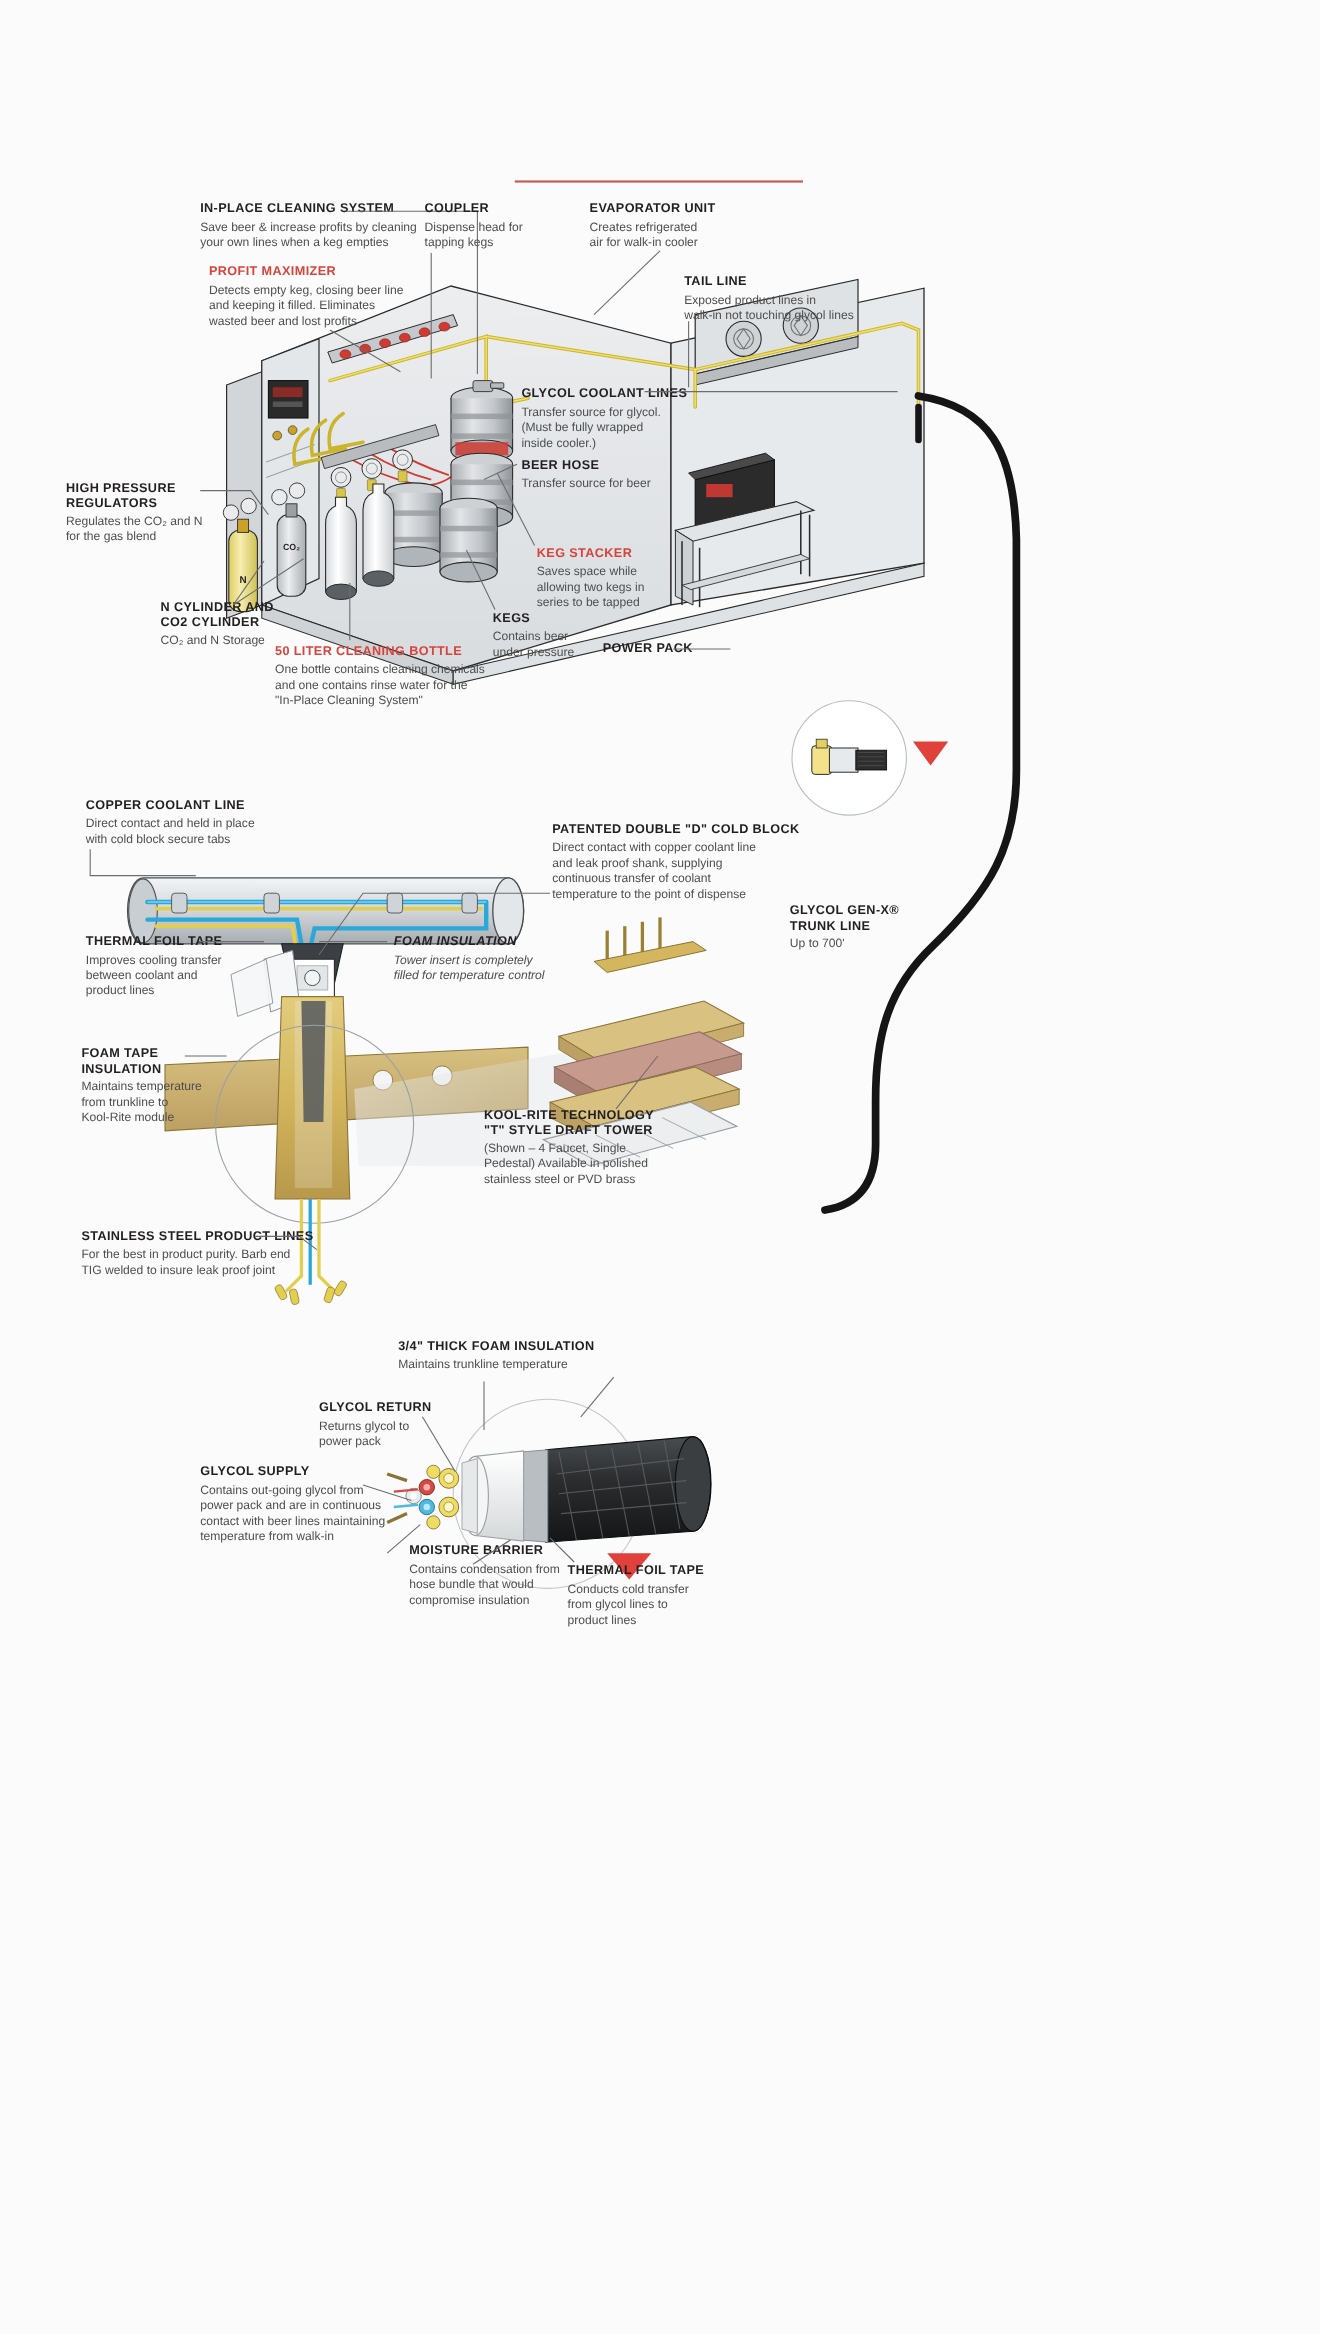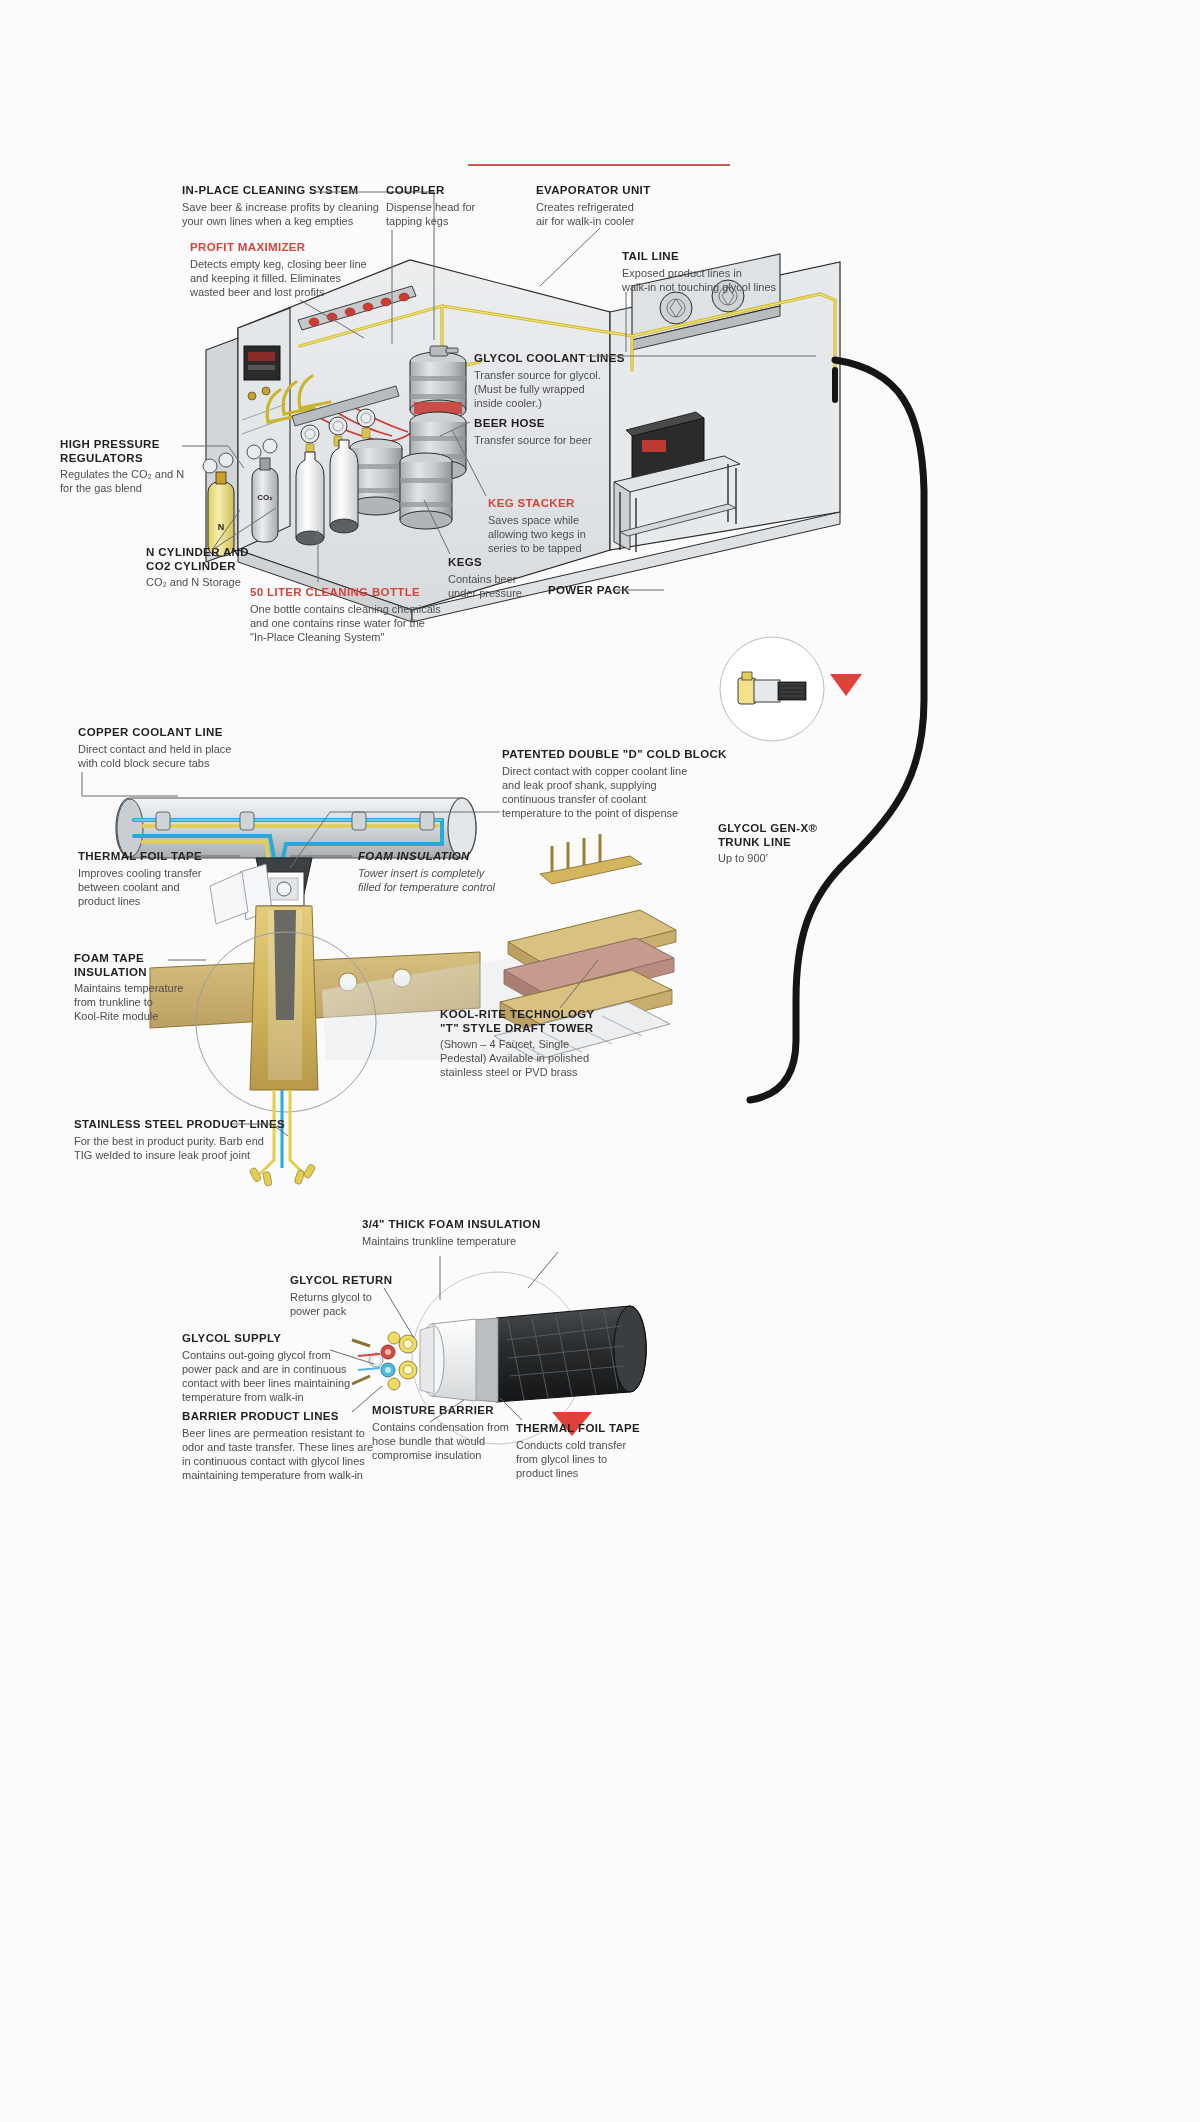--- a/index.html
+++ b/index.html
@@ -378,21 +378,21 @@
   <div class="callout" style="left:548px;top:584px;width:230px;">
     <div class="hd">POWER PACK</div>
   </div>
   <svg class="lead" style="left:612px;top:590px;" width="70" height="30">
     <polyline points="0,0 52,0"></polyline>
   </svg>
 
   <div class="callout" style="left:718px;top:822px;width:160px;">
     <div class="hd">GLYCOL GEN-X®
 TRUNK LINE</div>
-    <div class="bd">Up to 900'</div>
+    <div class="bd">Up to 700'</div>
   </div>
 
   <svg class="art" style="left:90px;top:760px;" width="620" height="430" viewBox="0 0 620 430">
     <defs>
       <linearGradient id="tubeG" x1="0" y1="0" x2="0" y2="1">
         <stop offset="0" stop-color="#f2f4f6"></stop>
           <stop offset=".45" stop-color="#d6dadd"></stop>
         <stop offset="1" stop-color="#a8adb1"></stop>
       </linearGradient>
       <linearGradient id="brassG" x1="0" y1="0" x2="0" y2="1">
@@ -680,27 +680,20 @@
     <div class="hd">GLYCOL SUPPLY</div>
     <div class="bd">Contains out-going glycol from
 power pack and are in continuous
 contact with beer lines maintaining
 temperature from walk-in</div>
   </div>
   <svg class="lead" style="left:330px;top:1350px;" width="60" height="40">
     <polyline points="0,0 44,14"></polyline>
   </svg>
 
-  <div class="callout" style="left:182px;top:1410px;width:236px;">
-    <div class="hd">BARRIER PRODUCT LINES</div>
-    <div class="bd">Beer lines are permeation resistant to
-odor and taste transfer. These lines are
-in continuous contact with glycol lines
-maintaining temperature from walk-in</div>
-  </div>
   <svg class="lead" style="left:352px;top:1386px;" width="60" height="40">
     <polyline points="0,26 30,0"></polyline>
   </svg>
 
   <div class="callout" style="left:372px;top:1404px;width:186px;">
     <div class="hd">MOISTURE BARRIER</div>
     <div class="bd">Contains condensation from
 hose bundle that would
 compromise insulation</div>
   </div>

